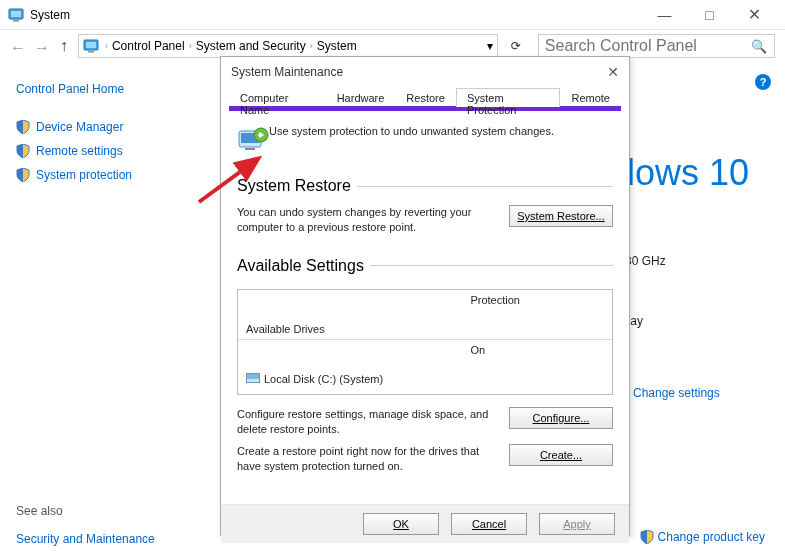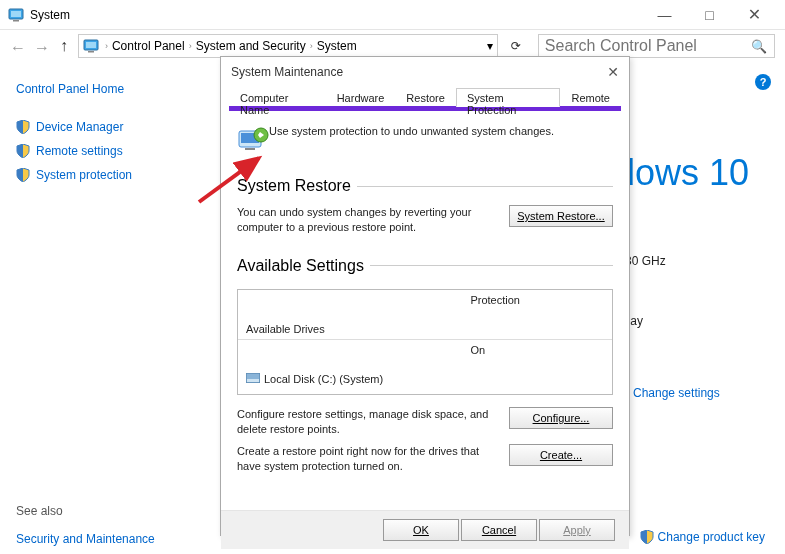--- a/index.html
+++ b/index.html
@@ -62,21 +62,21 @@
 .dialog .row .txt { flex: 1; line-height: 1.35; }
 .dialog .btn { min-width: 104px; height: 22px; border: 1px solid #999; background: linear-gradient(#fdfdfd,#e8e8e8); font-size: 11px; padding: 0 6px; text-decoration: underline; }
 .dialog .btn:disabled { color: #888; }
 .dialog .drivetable { border: 1px solid #bbb; width: 100%; margin: 4px 0 12px; }
 .dialog .dthead { display: flex; font-size: 11px; border-bottom: 1px solid #ddd; background: #fff; }
 .dialog .dthead div { padding: 4px 8px; }
 .dialog .dtrow { display: flex; font-size: 11px; height: 54px; }
 .dialog .dtrow div { padding: 4px 8px; }
 .dialog .dtc1 { width: 60%; display: flex; align-items: flex-start; gap: 4px; margin-top: 29px; }
 .dialog .dtc2 { width: 40%; }
-.dialog .dbuttons { display: flex; justify-content: flex-end; gap: 2px; padding: 8px 14px; border-top: 1px solid #e5e5e5; background: #f0f0f0; margin-top: 6px; }
+.dialog .dbuttons { display: flex; justify-content: flex-end; gap: 12px; padding: 8px 14px; border-top: 1px solid #e5e5e5; background: #f0f0f0; }
 .dialog .dbuttons .btn { min-width: 76px; }
 
 .driveicon { width: 14px; height: 10px; }
 
 
 .arrow { position: absolute; left: 195px; top: 150px; z-index: 20; pointer-events: none; }
 </style>
 </head>
 <body>
 

